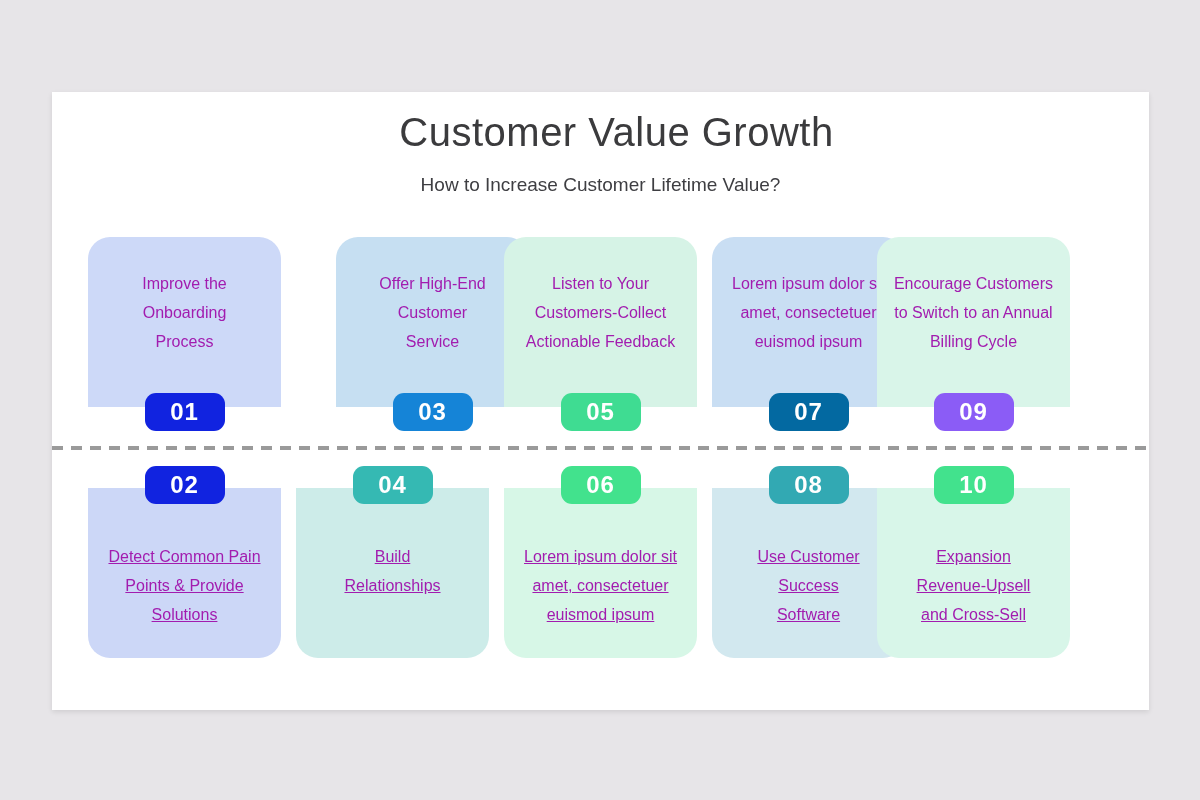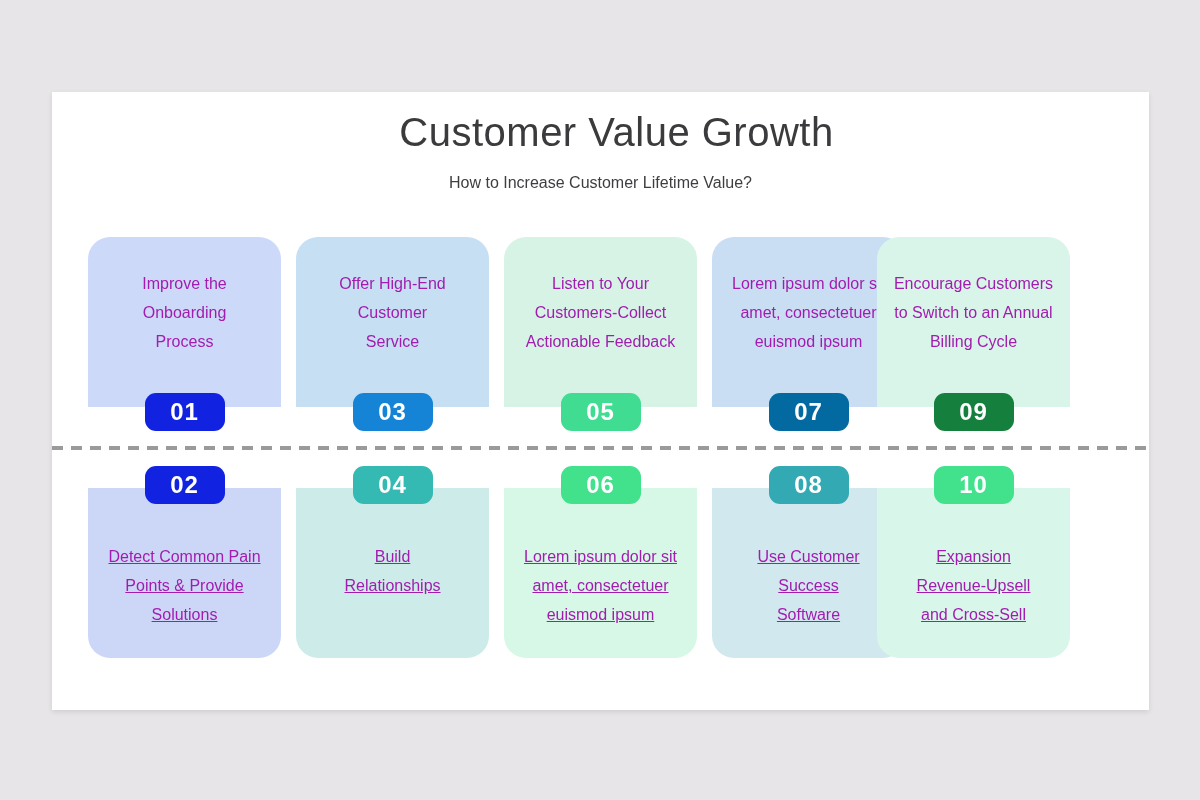--- a/index.html
+++ b/index.html
@@ -27,21 +27,21 @@
     font-weight: 400;
     color: #3b3b3d;
     letter-spacing: 0.5px;
     padding-left: 32px;
   }
   .subtitle {
     position: absolute;
     top: 82px; left: 0; width: 100%;
     margin: 0;
     text-align: center;
-    font-size: 16px;
+    font-size: 19px;
     font-weight: 400;
     color: #3e3e42;
   }
   .divider {
     position: absolute;
     left: 0; top: 354px;
     width: 100%; height: 4px;
     background: repeating-linear-gradient(90deg, #9a9a9a 0 11px, transparent 11px 19px);
   }
   .card {
@@ -90,21 +90,21 @@
 
   <h1 class="title">Customer Value Growth</h1>
   <p class="subtitle">How to Increase Customer Lifetime Value?</p>
 
   <div class="card row-top col0" style="background-color: rgb(205, 217, 248);">
     <div class="card-text">Improve the
 Onboarding
 Process</div>
     <div class="badge" style="background-color: rgb(17, 35, 224);">01</div>
   </div>
-  <div class="card row-top col1" style="background-color: rgb(198, 223, 242);">
+  <div class="card row-top col1" style="background-color: rgb(198, 223, 242); margin-left: 40px;">
     <div class="card-text">Offer High-End
 Customer
 Service</div>
     <div class="badge" style="background-color: rgb(21, 132, 215);">03</div>
   </div>
   <div class="card row-top col2" style="background-color: rgb(214, 243, 230);">
     <div class="card-text">Listen to Your
 Customers-Collect
 Actionable Feedback</div>
     <div class="badge" style="background-color: rgb(63, 220, 146);">05</div>
@@ -112,21 +112,21 @@
   <div class="card row-top col3" style="background-color: rgb(201, 222, 243);">
     <div class="card-text">Lorem ipsum dolor sit
 amet, consectetuer
 euismod ipsum</div>
     <div class="badge" style="background-color: #0369a1;">07</div>
   </div>
   <div class="card row-top col4" style="background-color: rgb(217, 245, 233);">
     <div class="card-text">Encourage Customers
 to Switch to an Annual
 Billing Cycle</div>
-    <div class="badge" style="background-color: #15803d;">09</div>
+    <div class="badge" style="background-color: #8b5cf6;">09</div>
   </div>
 
   <div class="divider"></div>
 
   <div class="card row-bottom col0" style="background-color: rgb(204, 215, 247);">
     <div class="badge" style="background-color: rgb(17, 35, 224);">02</div>
     <div class="card-text">Detect Common Pain
 Points &amp; Provide
 Solutions</div>
   </div>

